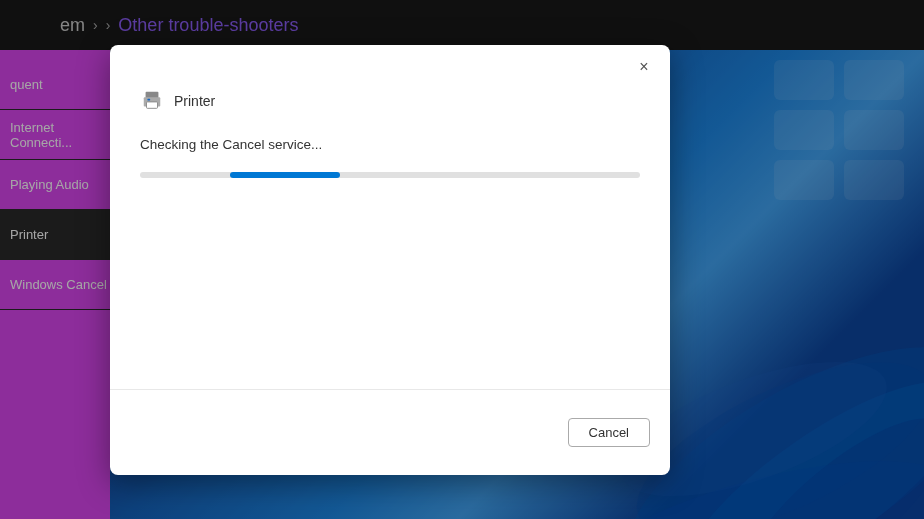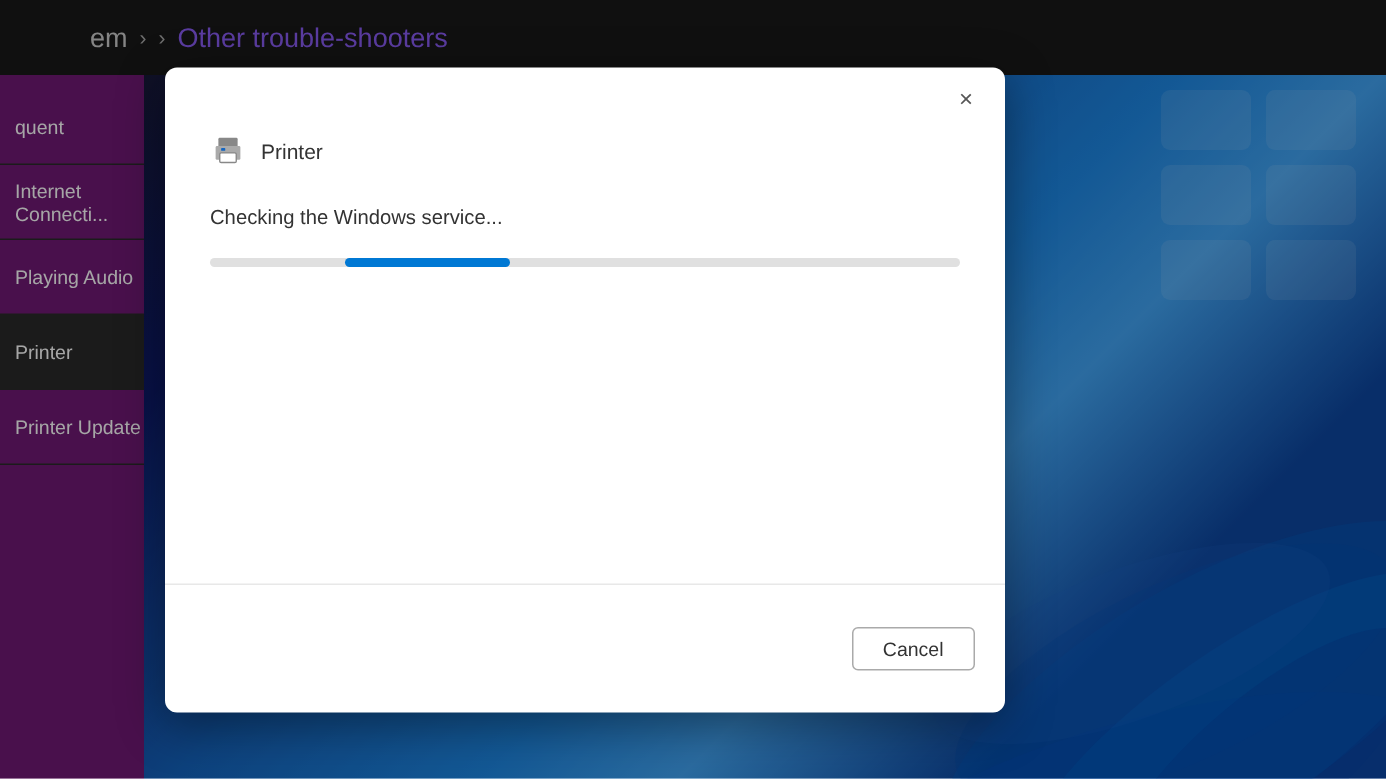--- a/index.html
+++ b/index.html
@@ -13,23 +13,23 @@
     }
 
     
     .background {
       position: absolute;
       inset: 0;
       display: flex;
     }
 
     .bg-left {
-      width: 96px;
+      width: 110px;
       height: 100%;
-      background: #701a75;
+      background: #d946ef;
       flex-shrink: 0;
       display: flex;
       flex-direction: column;
     }
 
     .bg-header {
       position: absolute;
       top: 0;
       left: 0;
       right: 0;
@@ -256,21 +256,21 @@
       <div class="sidebar-item">
         <span>Internet Connecti...</span>
       </div>
       <div class="sidebar-item">
         <span>Playing Audio</span>
       </div>
       <div class="sidebar-item highlighted">
         <span>Printer</span>
       </div>
       <div class="sidebar-item">
-        <span>Printer Update</span>
+        <span>Windows Cancel</span>
       </div>
     </div>
   </div>
 
   <div class="bg-right">
 
     <svg class="swirl" viewBox="0 0 350 350">
       <ellipse cx="200" cy="280" rx="200" ry="80" fill="rgba(0,100,200,0.3)" transform="rotate(-30 200 280)"></ellipse>
       <ellipse cx="180" cy="260" rx="160" ry="60" fill="rgba(0,80,180,0.3)" transform="rotate(-25 180 260)"></ellipse>
       <ellipse cx="220" cy="300" rx="170" ry="55" fill="rgba(0,120,220,0.25)" transform="rotate(-35 220 300)"></ellipse>
@@ -321,21 +321,21 @@
           <rect x="5" y="2" width="14" height="8" rx="1" fill="#888"></rect>
           <rect x="3" y="8" width="18" height="10" rx="1" fill="#aaa"></rect>
           <rect x="6" y="13" width="12" height="7" rx="1" fill="white" stroke="#888" stroke-width="1"></rect>
           <rect x="7" y="9.5" width="3" height="2" rx="0.5" fill="#1565c0"></rect>
         </svg>
       </div>
       <span class="dialog-icon-label">Printer</span>
     </div>
 
 
-    <div class="checking-text">Checking the Windows service...</div>
+    <div class="checking-text">Checking the Cancel service...</div>
 
     <div class="progress-bar-container">
       <div class="progress-bar-fill"></div>
     </div>
   </div>
 
   <div class="dialog-footer">
     <button class="cancel-btn">Cancel</button>
   </div>
 </div>

